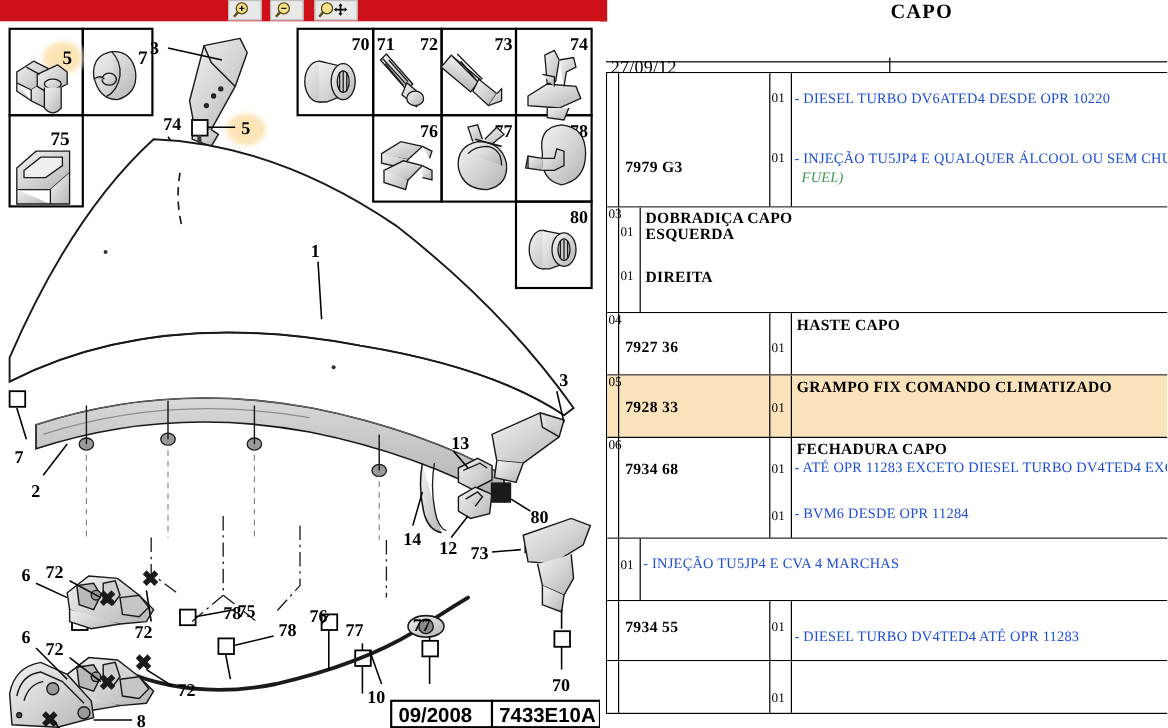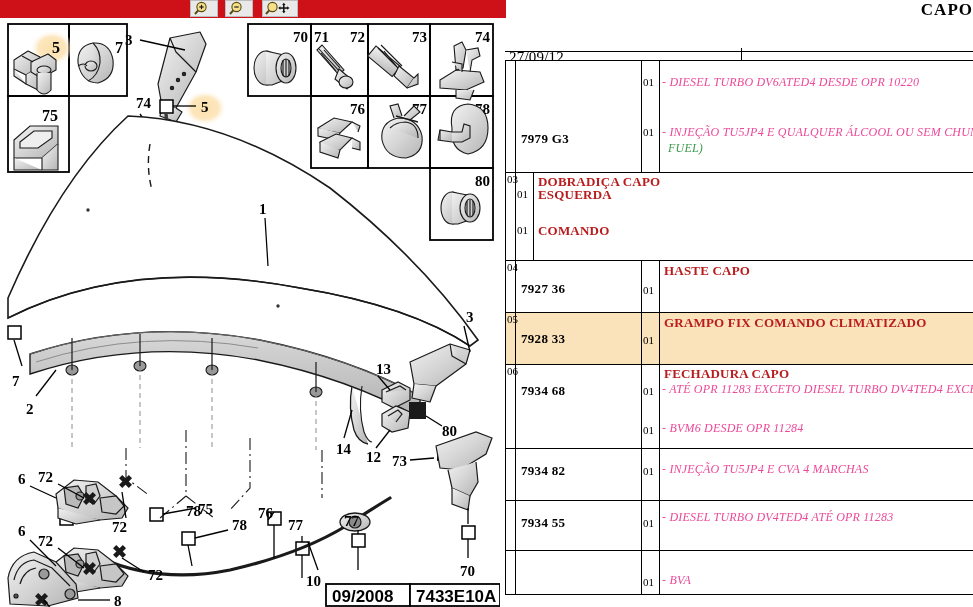--- a/index.html
+++ b/index.html
@@ -54,21 +54,21 @@
     position:absolute;left:0;top:0;width:237px;height:52px;
     border-right:1.6px solid #000;box-sizing:border-box;
     padding:1px 17px 0 4px;
     margin-top:48px;
   }
   #hdr-date{font-size:15px;color:#000;line-height:17px;letter-spacing:0.2px;}
   #hdr-code{font-size:16px;color:#000;line-height:20px;letter-spacing:0.2px;}
   #hdr-code b{font-weight:bold;}
   #hdr-right{
     position:absolute;left:237px;top:0;width:231px;height:68px;
-    display:flex;align-items:flex-start;justify-content:flex-end;
+    display:flex;align-items:flex-start;justify-content:flex-start;
   }
   #hdr-title{font-size:17px;font-weight:bold;letter-spacing:1px;color:#000;padding-top:0px;}
 
   
   #parts-table{
     position:absolute;left:5px;top:60px;width:468px;
     border-top:1.6px solid #000;
     border-left:1.6px solid #000;
     box-sizing:border-box;
   }
@@ -100,26 +100,26 @@
     box-sizing:border-box;
   }
   .ref-txt{
     position:absolute;left:5px;font-size:13px;font-weight:bold;color:#000;
     white-space:nowrap;letter-spacing:0.3px;
   }
   .qty-txt{
     position:absolute;left:1px;font-size:11px;color:#000;white-space:nowrap;
   }
   .desc-head{
-    position:absolute;left:4px;font-size:13px;font-weight:bold;color:#b91c1c;
+    position:absolute;left:4px;font-size:13px;font-weight:bold;color:#000000;
     white-space:nowrap;letter-spacing:0.2px;
   }
   .desc-note{
-    position:absolute;left:2px;font-size:12px;color:#ec4899;
-    font-style:italic;white-space:nowrap;letter-spacing:0.2px;
+    position:absolute;left:2px;font-size:12px;color:#1d4ed8;
+    white-space:nowrap;letter-spacing:0.2px;
   }
   .desc-note2{
     position:absolute;left:8px;font-size:12px;color:#3a9a4e;
     font-style:italic;white-space:nowrap;letter-spacing:0.2px;
   }
   .itemno{
     position:absolute;left:1px;top:1px;font-size:11px;color:#000;line-height:11px;
   }
 </style>
 </head>
@@ -532,21 +532,21 @@
           <div class="c-item">
             <span class="itemno">03</span>
           </div>
           <div class="c-qty">
             <span class="qty-txt" style="top: 15px;">01</span>
             <span class="qty-txt" style="top: 51px;">01</span>
           </div>
           <div class="c-desc">
             <span class="desc-head" style="top: 1px;">DOBRADIÇA CAPO</span>
             <span class="desc-head" style="top: 14px;">ESQUERDA</span>
-            <span class="desc-head" style="top: 50px;">COMANDO</span>
+            <span class="desc-head" style="top: 50px;">DIREITA</span>
           </div>
         </div>
         <div class="trow" style="height: 52px;">
           <div class="c-item">
             <span class="itemno">04</span>
           </div>
           <div class="c-ref">
             <span class="ref-txt" style="top: 20px;">7927 36</span>
           </div>
           <div class="c-qty">
@@ -582,47 +582,41 @@
             <span class="qty-txt" style="top: 59px;">01</span>
           </div>
           <div class="c-desc">
             <span class="desc-head" style="top: 1px;">FECHADURA CAPO</span>
             <span class="desc-note" style="top: 17px;">- ATÉ OPR 11283 EXCETO DIESEL TURBO DV4TED4 EXCETO BVM6</span>
             <span class="desc-note" style="top: 56px;">- BVM6 DESDE OPR 11284</span>
           </div>
         </div>
         <div class="trow" style="height: 52px;">
           <div class="c-item"></div>
-          <div class="c-ref">
-            <span class="ref-txt" style="top: 14px;">7934 82</span>
-          </div>
           <div class="c-qty">
             <span class="qty-txt" style="top: 16px;">01</span>
           </div>
           <div class="c-desc">
             <span class="desc-note" style="top: 13px;">- INJEÇÃO TU5JP4 E CVA 4 MARCHAS</span>
           </div>
         </div>
         <div class="trow" style="height: 50px;">
           <div class="c-item"></div>
           <div class="c-ref">
             <span class="ref-txt" style="top: 14px;">7934 55</span>
           </div>
           <div class="c-qty">
             <span class="qty-txt" style="top: 16px;">01</span>
           </div>
           <div class="c-desc">
-            <span class="desc-note" style="top: 9px;">- DIESEL TURBO DV4TED4 ATÉ OPR 11283</span>
+            <span class="desc-note" style="top: 22px;">- DIESEL TURBO DV4TED4 ATÉ OPR 11283</span>
           </div>
         </div>
         <div class="trow" style="height: 44px;">
           <div class="c-item"></div>
           <div class="c-ref"></div>
           <div class="c-qty">
             <span class="qty-txt" style="top: 25px;">01</span>
           </div>
-          <div class="c-desc">
-            <span class="desc-note" style="top: 22px;">- BVA</span>
-          </div>
         </div>
       </div>
   </div>
 </div>
 
 </body></html>

